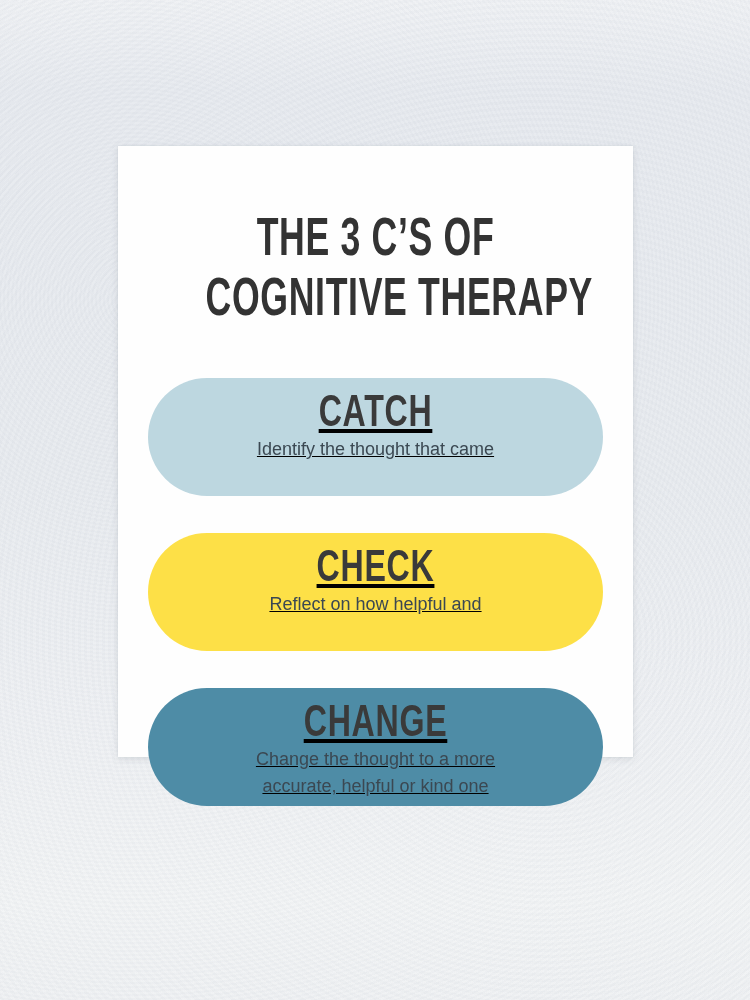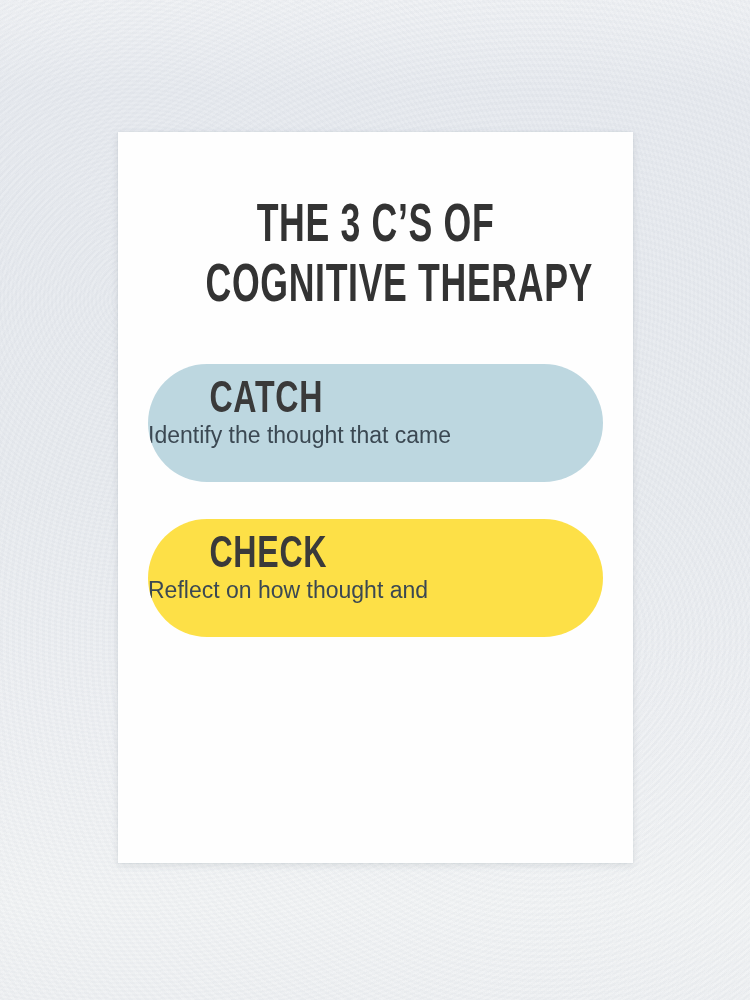--- a/index.html
+++ b/index.html
@@ -19,23 +19,23 @@
     background:
       repeating-radial-gradient(circle at 18% 30%, rgba(255,255,255,0.05) 0 2px, rgba(160,170,185,0.04) 2px 4px),
       repeating-radial-gradient(circle at 72% 64%, rgba(255,255,255,0.05) 0 3px, rgba(150,160,175,0.03) 3px 6px),
       linear-gradient(180deg, #eef0f3 0%, #e6e9ee 9%, #e7eaee 48%, #edeff2 72%, #f1f3f4 90%, #eef0f2 100%);
   }
 
   
   .poster {
     position: absolute;
     left: 118px;
-    top: 132px;
+    top: 146px;
     width: 515px;
-    height: 731px;
+    height: 611px;
     background: #fefefe;
     box-shadow: 0 2px 7px rgba(95,105,120,0.16), 0 0 1px rgba(95,105,120,0.18);
   }
 
   .poster-title {
     margin: 60px 0 0 0;
     text-align: center;
     font-weight: bold;
     font-size: 54px;
     line-height: 60px;
@@ -51,38 +51,39 @@
     top: 232px;
     left: 30px;
     width: 455px;
   }
 
   .pill {
     width: 455px;
     height: 118px;
     border-radius: 59px;
     margin-bottom: 37px;
-    text-align: left;
+    text-align: center;
     overflow: hidden;
+    text-decoration: underline;
   }
 
   .pill-heading {
     margin: 10px 0 0 0;
     font-weight: bold;
     font-size: 44px;
     line-height: 46px;
     letter-spacing: 1px;
     transform: scaleX(0.73);
     transform-origin: 50% 50%;
     white-space: nowrap;
   }
 
   .pill-desc {
     margin: 2px 0 0 0;
-    font-size: 23px;
+    font-size: 18px;
     line-height: 27px;
   }
   .pill-desc .desc-line { display: block; }
 </style>
 </head>
 <body>
 
 <div class="wall">
   <div class="poster">
 
@@ -96,20 +97,27 @@
       <section class="pill" style="background-color: rgb(189, 215, 224);">
         <h2 class="pill-heading" style="color: rgb(58, 58, 58);">CATCH</h2>
         <p class="pill-desc" style="color: rgb(59, 72, 82);">
           <span class="desc-line">Identify the thought that came</span>
         </p>
       </section>
 
       <section class="pill" style="background-color: #fde047;">
         <h2 class="pill-heading" style="color: rgb(58, 58, 58);">CHECK</h2>
         <p class="pill-desc" style="color: rgb(59, 72, 82);">
-          <span class="desc-line">Reflect on how thought and</span>
+          <span class="desc-line">Reflect on how helpful and</span>
         </p>
       </section>
 
+      <section class="pill" style="background-color: rgb(78, 140, 166);">
+        <h2 class="pill-heading" style="color: rgb(58, 58, 58);">CHANGE</h2>
+        <p class="pill-desc" style="color: rgb(59, 72, 82);">
+          <span class="desc-line">Change the thought to a more</span>
+          <span class="desc-line">accurate, helpful or kind one</span>
+        </p>
+      </section>
 
     </div>
   </div>
 </div>
 
 </body></html>

